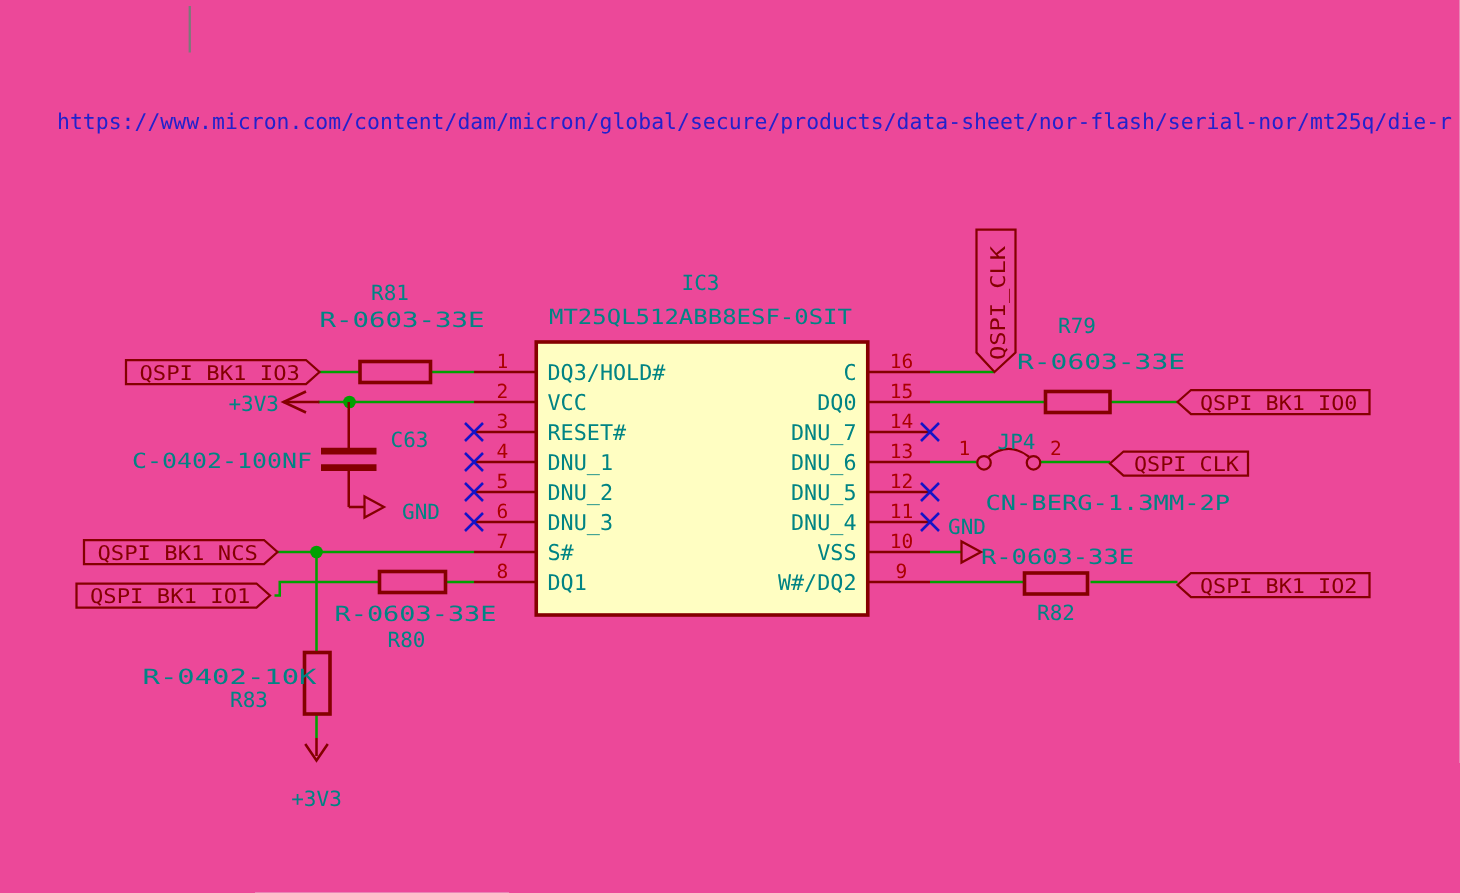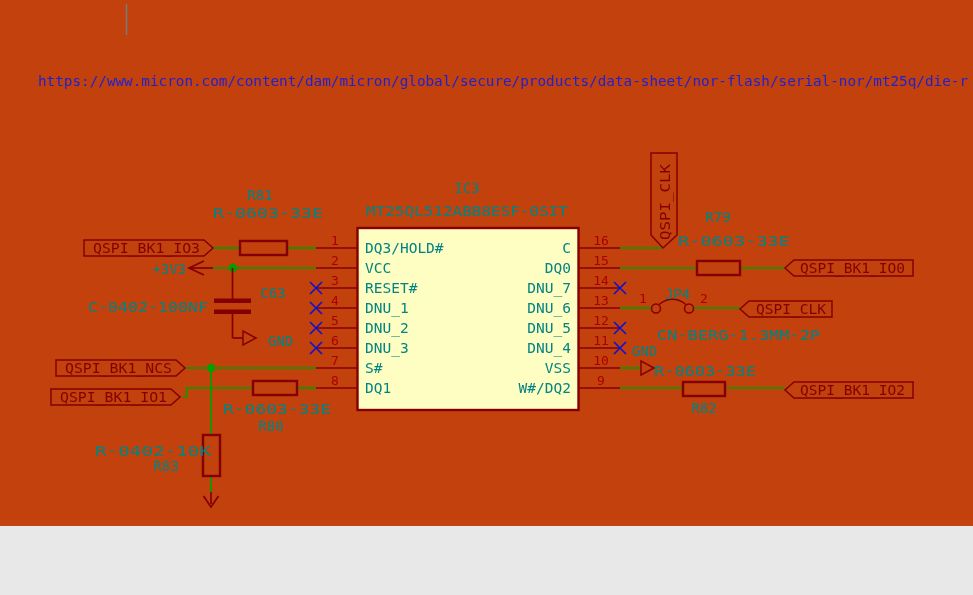--- a/index.html
+++ b/index.html
@@ -1,17 +1,17 @@
 <!DOCTYPE html>
 <html><head>
 <meta charset="utf-8">
 <style>
   html,body{margin:0;padding:0;}
   body{background:#e8e8e8;}
-  #canvas{position:relative;width:973px;height:526px;background:#c2410c;overflow:hidden;font-family:"DejaVu Sans Mono",monospace;}
+  #canvas{position:relative;width:973px;height:595px;background:#ec4899;overflow:hidden;font-family:"DejaVu Sans Mono",monospace;}
   svg{position:absolute;left:0;top:0;}
   svg text{font-family:"DejaVu Sans Mono",monospace;}
   .wire{stroke:#00a000;stroke-width:1.7;fill:none;}
   .lead{stroke:#840000;stroke-width:1.7;fill:none;}
   .comp{stroke:#840000;stroke-width:2.4;fill:none;}
   .labelshape{stroke:#840000;stroke-width:1.5;fill:none;}
   .nc{stroke:#1414c8;stroke-width:1.7;}
   .teal{fill:#008484;font-size:14px;}
   .pinnum{fill:#aa0000;font-size:13px;text-anchor:middle;}
   .pinname{fill:#008484;font-size:14.5px;}

